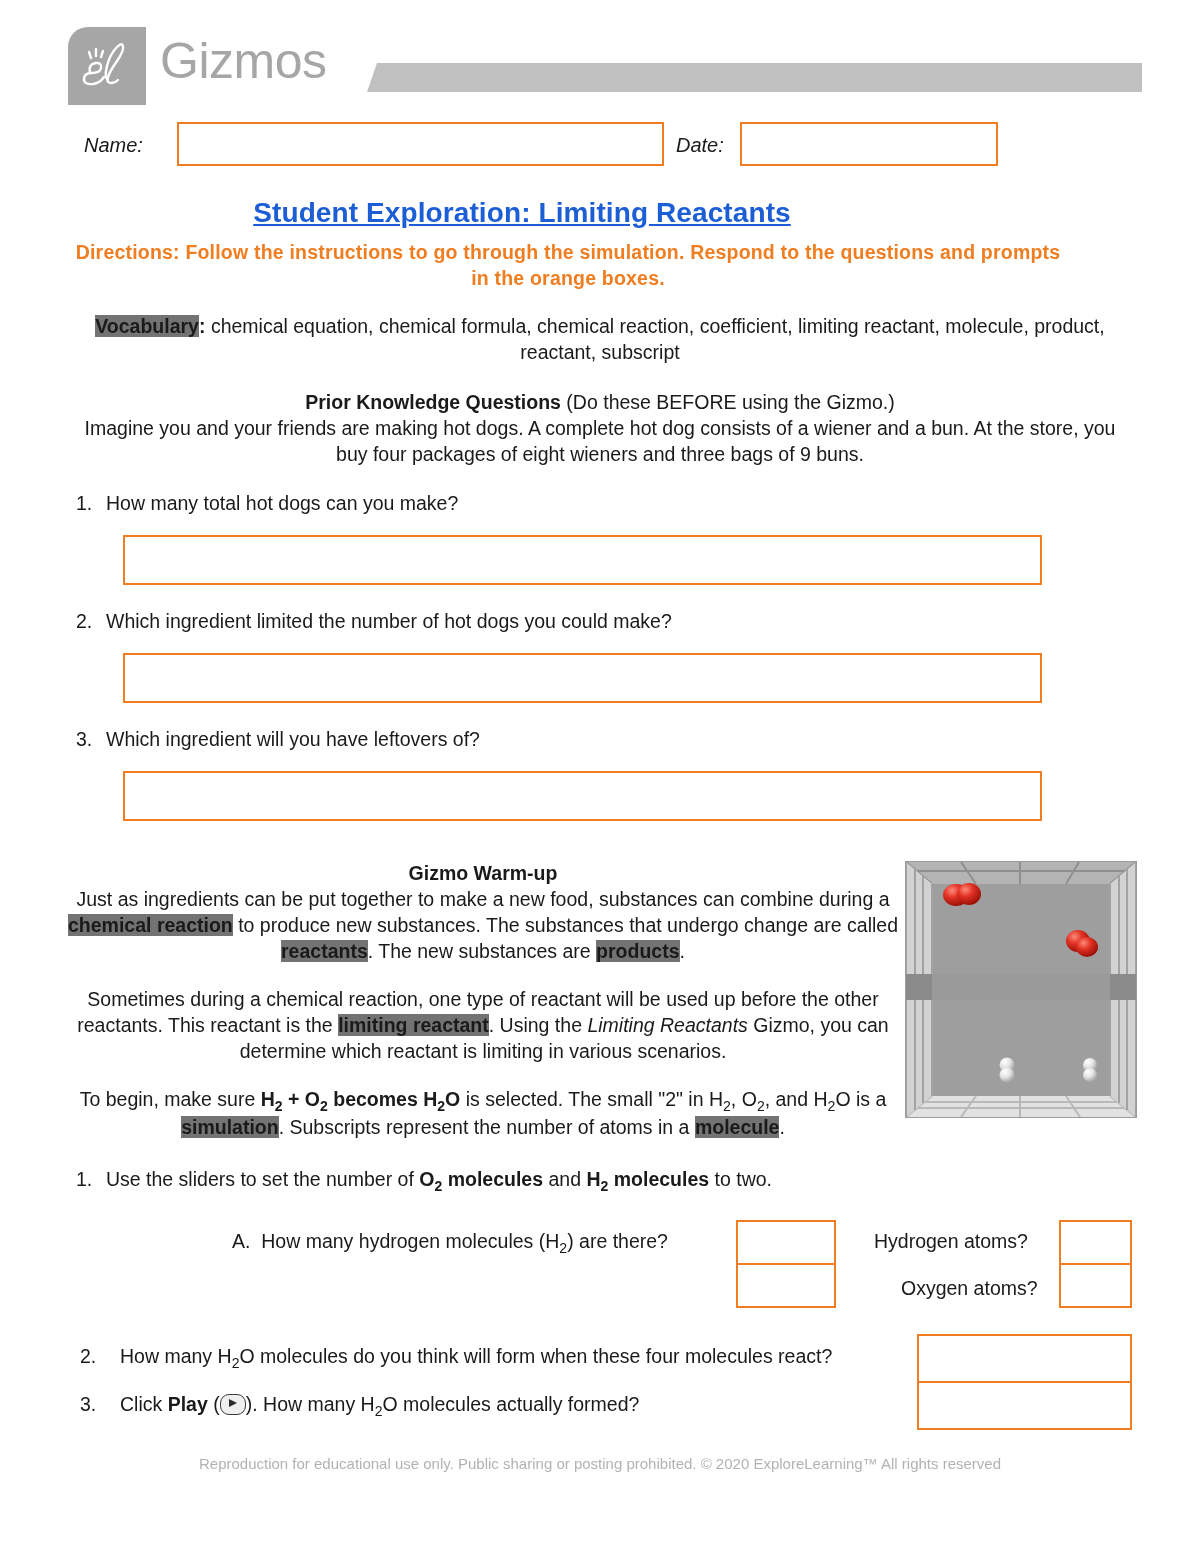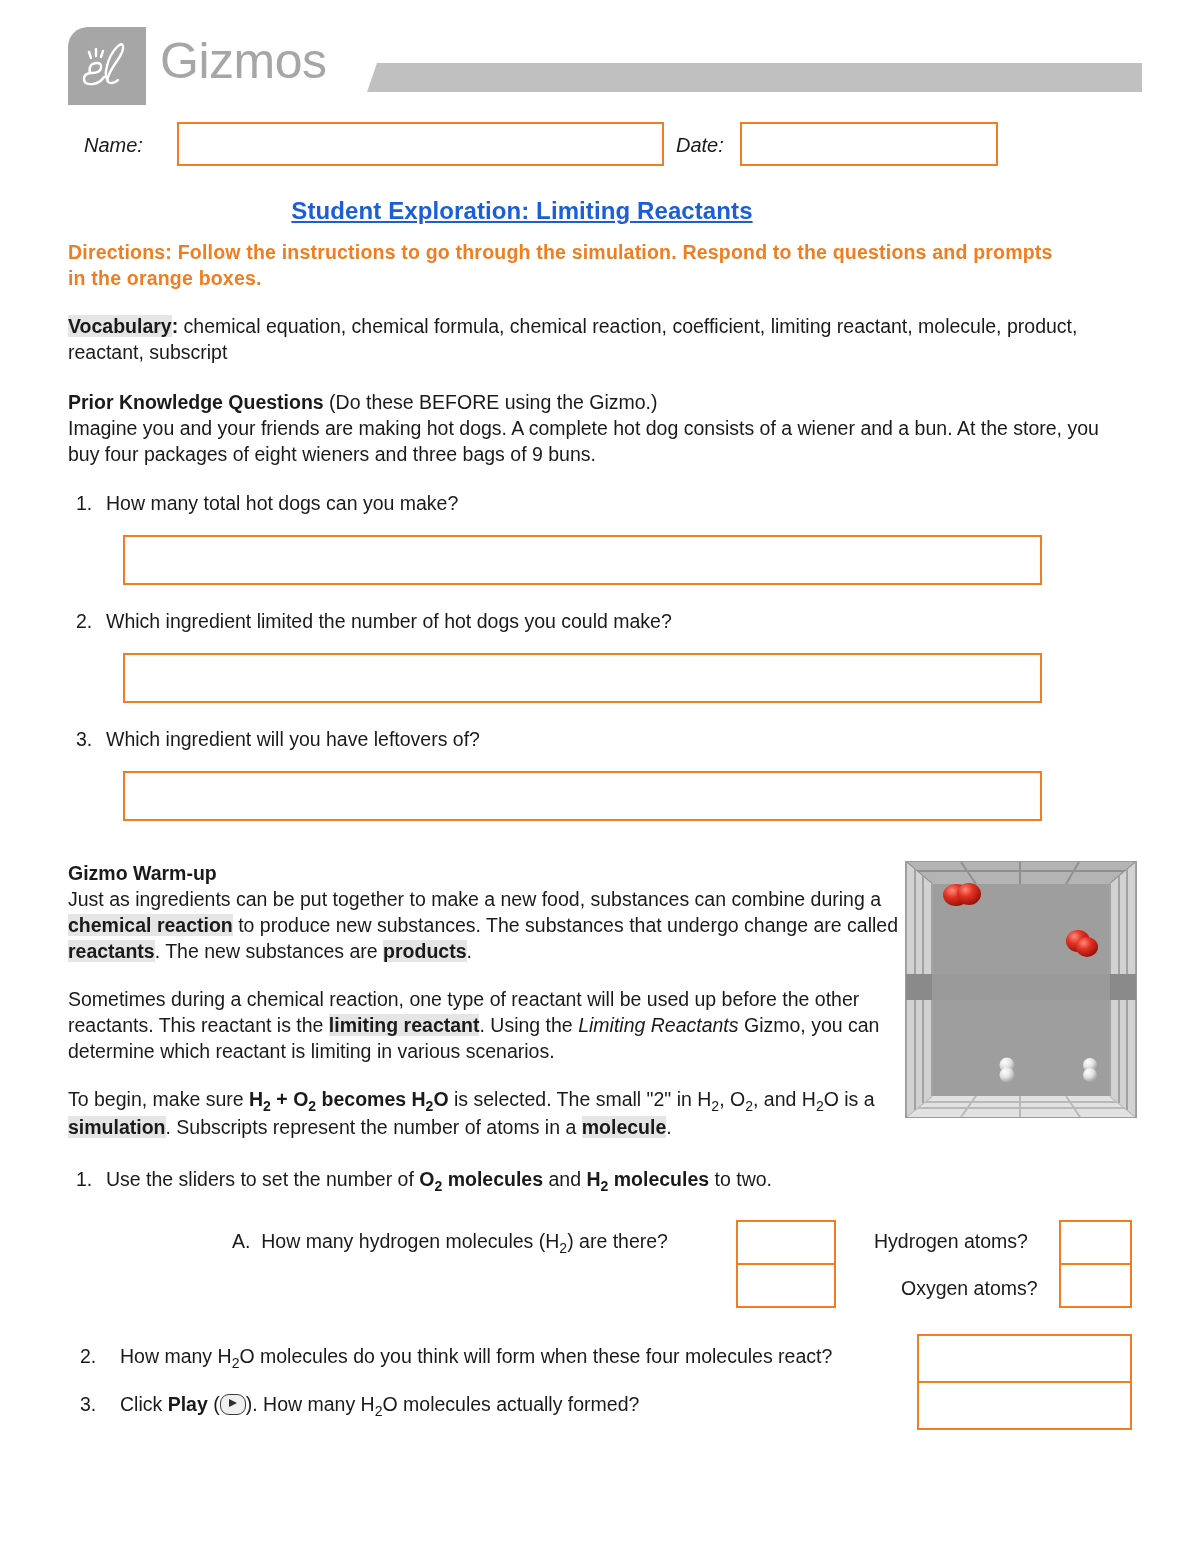--- a/index.html
+++ b/index.html
@@ -80,48 +80,49 @@
   }
   .nd-box.name-box { left: 105px; width: 487px; }
   .nd-box.date-box { left: 668px; width: 258px; }
 
   
   .doc-title {
     position: absolute;
     left: 0; top: 197px;
     width: 1044px;
     text-align: center;
-    font-size: 24px;
+    font-size: 28px;
     font-weight: bold;
     color: #1b5ed6;
     text-decoration: underline;
     letter-spacing: 0.1px;
   }
 
   
   .content {
     position: absolute;
     left: 68px;
     top: 240px;
     width: 1064px;
   }
   p {
     margin: 0;
     font-size: 19.5px;
     line-height: 1.33;
+    text-align: center;
   }
   .directions {
     color: #F07D20;
     font-weight: bold;
     width: 1000px;
     letter-spacing: 0.2px;
   }
   .blk { margin-top: 18px; }
   .hl {
-    background: #e5e5e5;
+    background: #737373;
     font-weight: bold;
   }
   b { font-weight: bold; }
   i { font-style: italic; }
   sub { font-size: 0.72em; }
 
   
   .qrow {
     position: relative;
     display: flex;
@@ -436,13 +437,14 @@
         <div class="qnum">3.</div>
         <div class="qtext"><span>Click </span><b>Play</b> (<span class="play-btn"></span>)<span>. How many H<sub>2</sub>O molecules actually formed?</span></div>
       </div>
       <div class="last-boxes">
         <div class="divider"></div>
       </div>
     </div>
 
   </div>
 
+  <div class="footer">Reproduction for educational use only. Public sharing or posting prohibited. © 2020 ExploreLearning™ All rights reserved</div>
 </div>
 
 </body></html>

